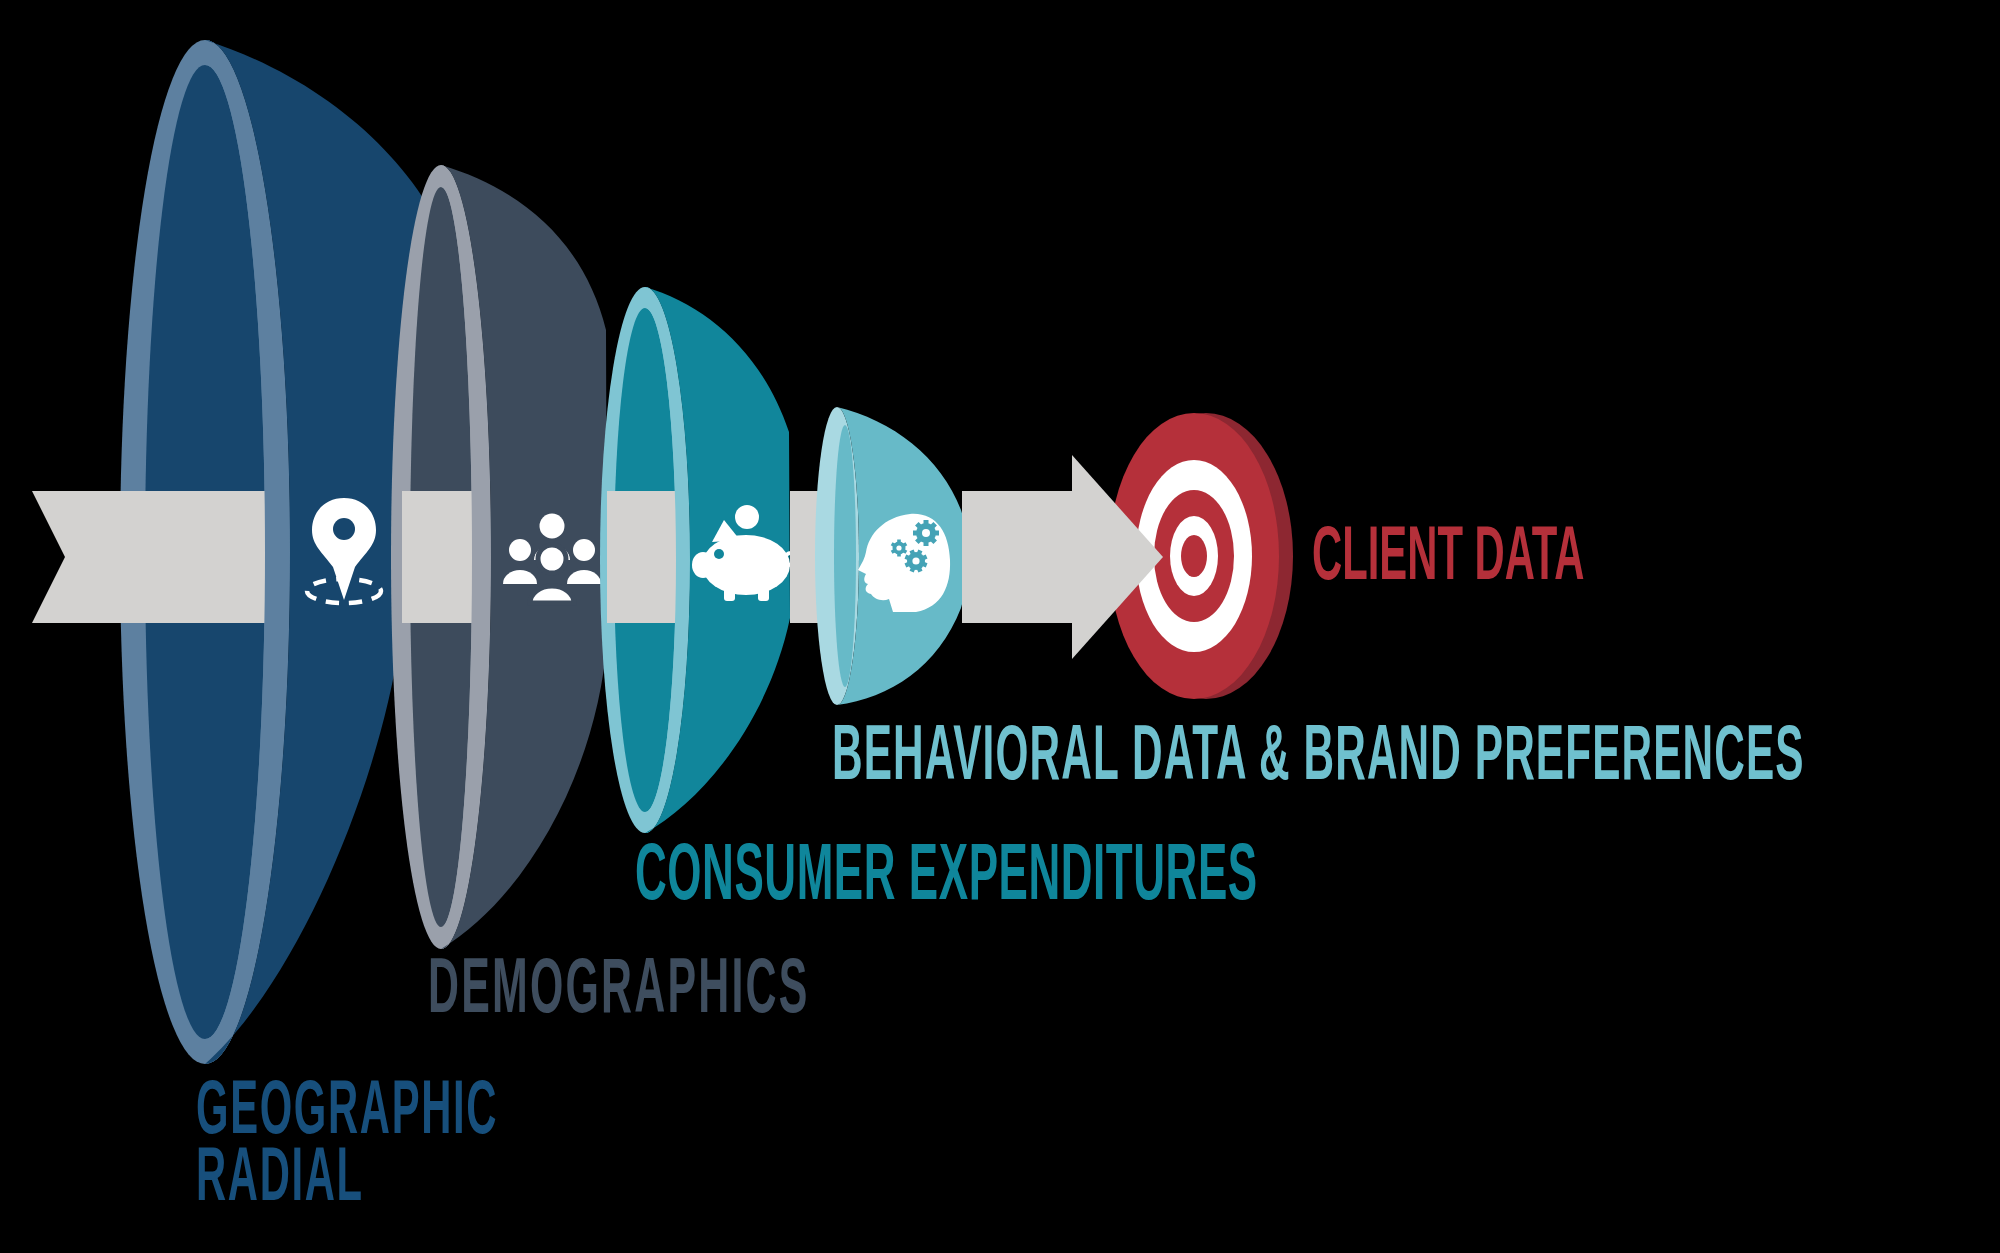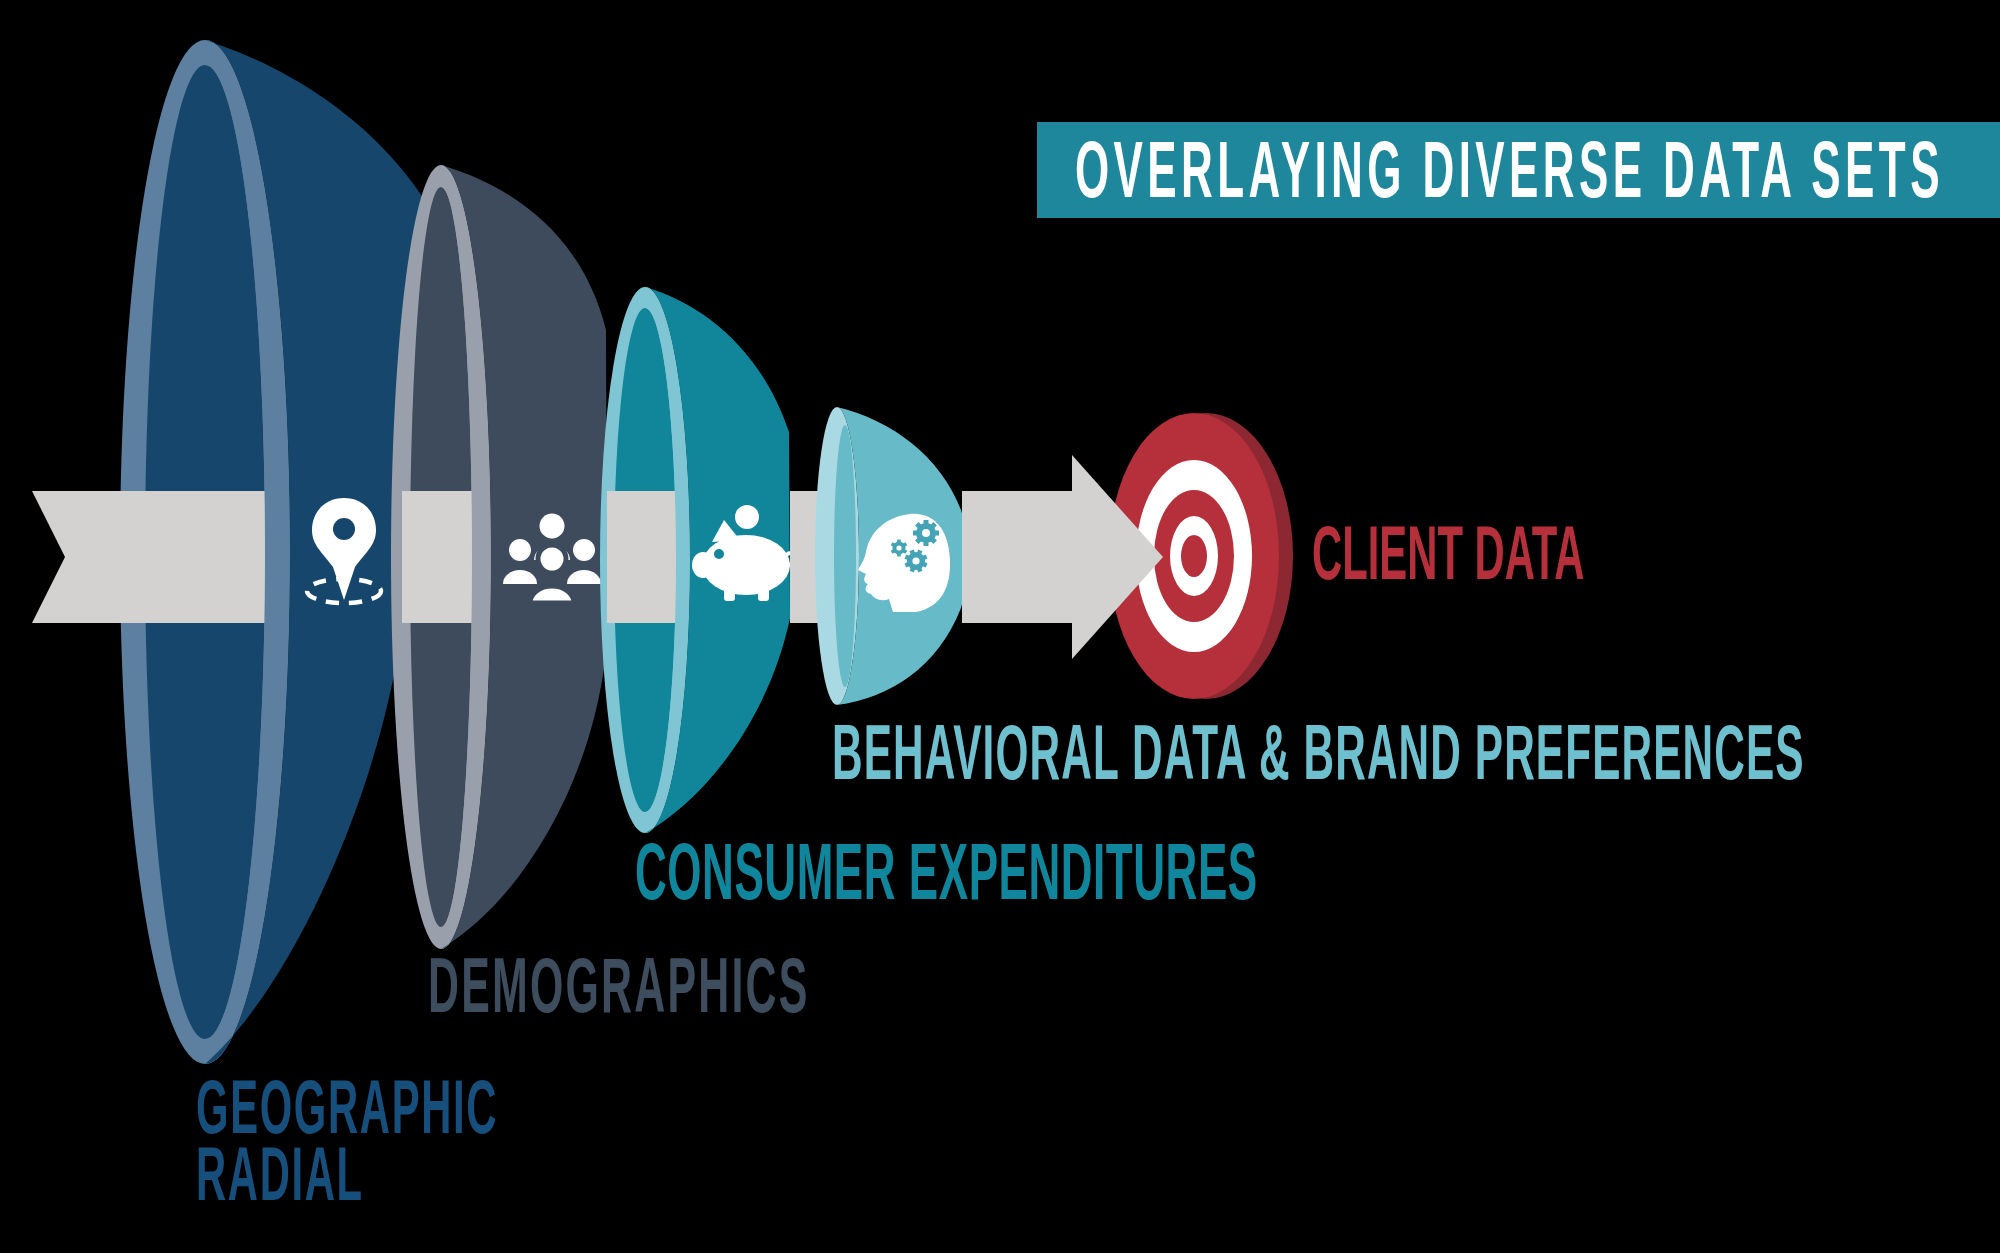--- a/index.html
+++ b/index.html
@@ -176,23 +176,20 @@
     <ellipse cx="1194" cy="556" rx="24" ry="40" fill="var(--white)"></ellipse>
     <ellipse cx="1194" cy="556" rx="13" ry="21" fill="var(--target-red)"></ellipse>
   </g>
 
   <g fill="var(--arrow)">
     <rect x="962" y="491" width="112" height="132"></rect>
     <path d="M 1072,455 L 1163,557 L 1072,659 Z"></path>
   </g>
 </svg>
 
-  <div id="banner">
-    <span class="scaled">OVERLAYING DIVERSE DATA SETS</span>
-  </div>
 
   <div class="lbl lbl-geo">
     <div>GEOGRAPHIC</div>
     <div>RADIAL</div>
   </div>
   <div class="lbl lbl-demo">DEMOGRAPHICS</div>
   <div class="lbl lbl-consumer">CONSUMER EXPENDITURES</div>
   <div class="lbl lbl-behavioral">BEHAVIORAL DATA &amp; BRAND PREFERENCES</div>
   <div class="lbl lbl-client">CLIENT DATA</div>
 

